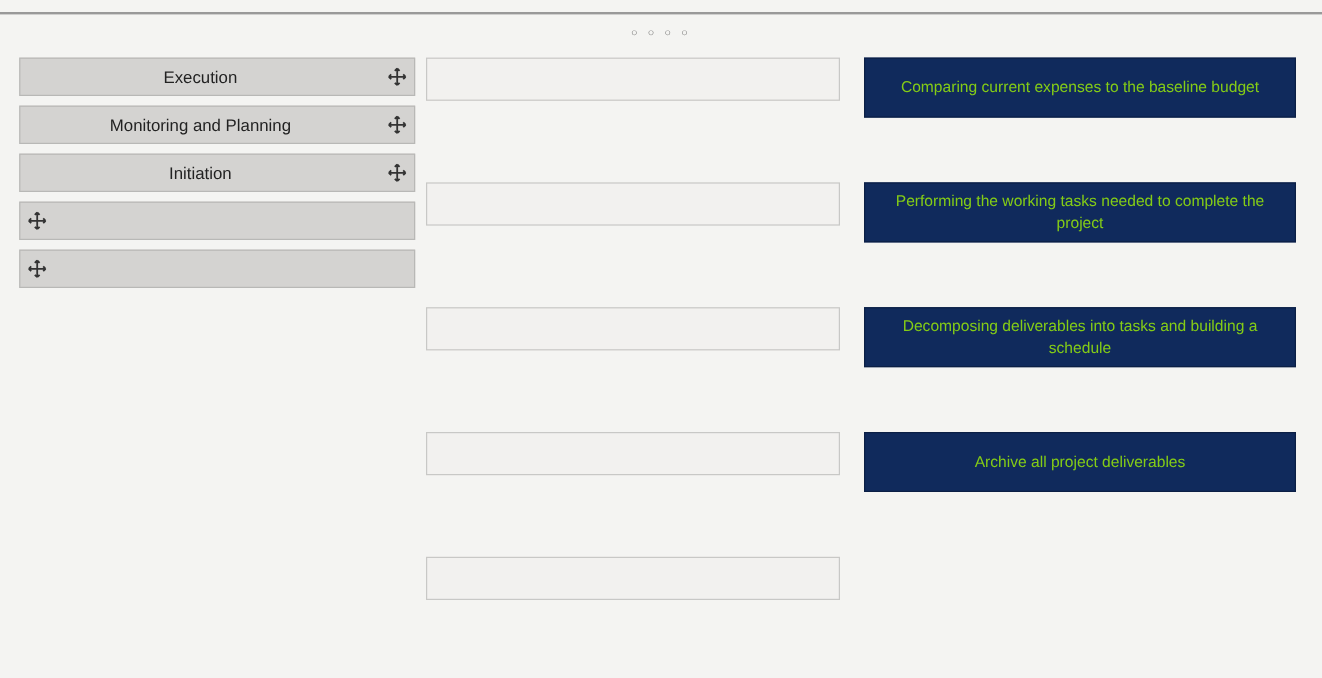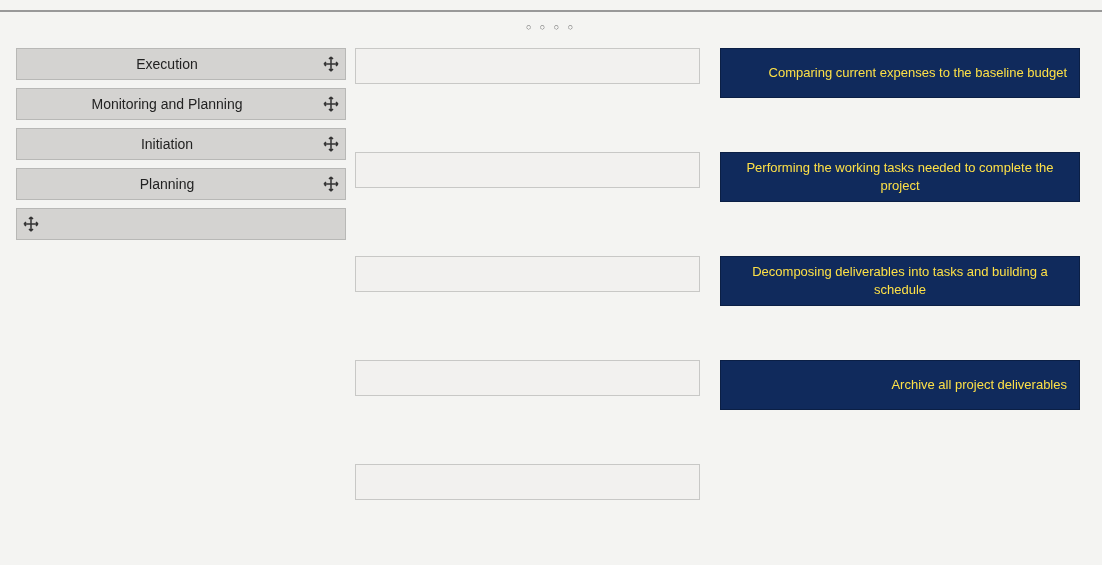--- a/index.html
+++ b/index.html
@@ -73,26 +73,26 @@
     .drop-slot:first-child { margin-bottom: 68px; }
 
     .right-col {
       position: absolute;
       left: 720px;
       top: 48px;
       width: 360px;
     }
     .answer-item {
       background: #102a5c;
-      color: #fde047;
+      color: #84cc16;
       border: 1px solid #0b1f45;
       min-height: 50px;
       display: flex;
       align-items: center;
-      justify-content: flex-end;
+      justify-content: center;
       text-align: center;
       font-size: 13px;
       padding: 6px 12px;
       margin-bottom: 54px;
       line-height: 1.35;
     }
   </style>
 </head>
 <body>
 
@@ -118,21 +118,20 @@
   </div>
   <div class="drag-item">
     <span class="drag-label">Initiation</span>
     <span class="move-icon">
       <svg viewBox="0 0 16 16">
           <path d="M8 1v14M1 8h14M8 1l-2 2M8 1l2 2M8 15l-2-2M8 15l2-2M1 8l2-2M1 8l2 2M15 8l-2-2M15 8l-2 2"></path>
         </svg>
     </span>
   </div>
   <div class="drag-item">
-    <span class="drag-label">Planning</span>
     <span class="move-icon">
       <svg viewBox="0 0 16 16">
           <path d="M8 1v14M1 8h14M8 1l-2 2M8 1l2 2M8 15l-2-2M8 15l2-2M1 8l2-2M1 8l2 2M15 8l-2-2M15 8l-2 2"></path>
         </svg>
     </span>
   </div>
   <div class="drag-item">
     <span class="move-icon">
       <svg viewBox="0 0 16 16">
           <path d="M8 1v14M1 8h14M8 1l-2 2M8 1l2 2M8 15l-2-2M8 15l2-2M1 8l2-2M1 8l2 2M15 8l-2-2M15 8l-2 2"></path>

